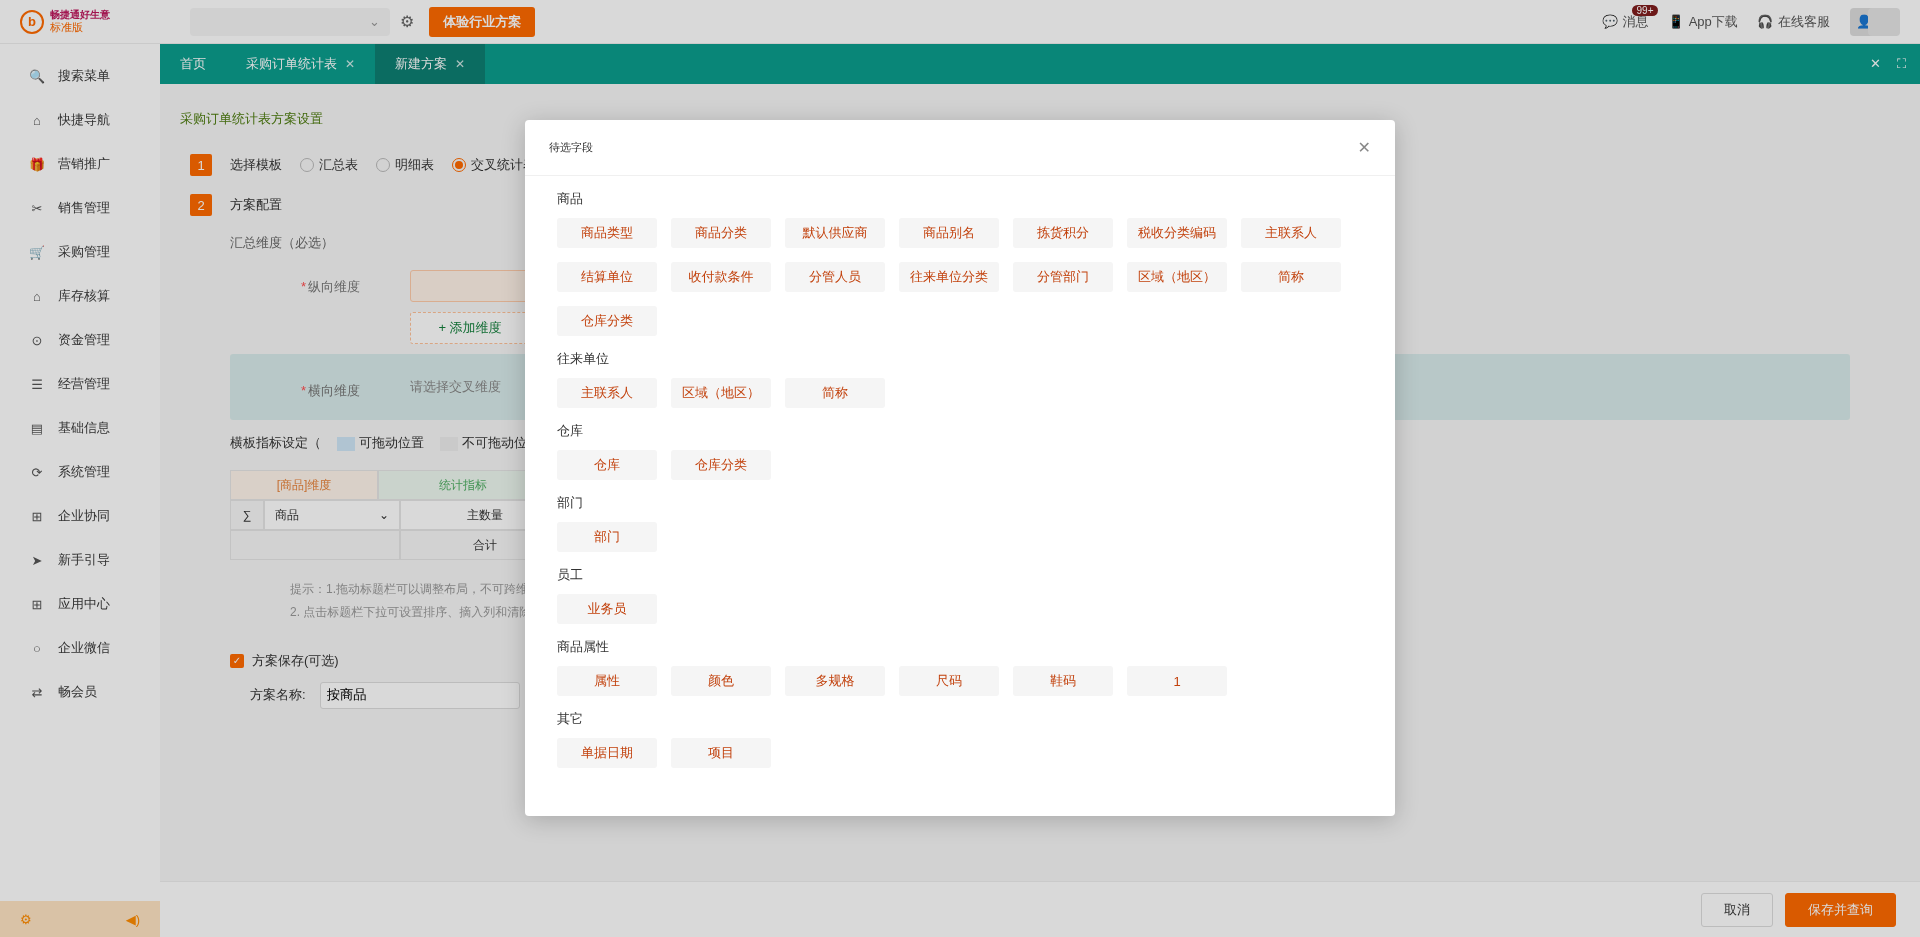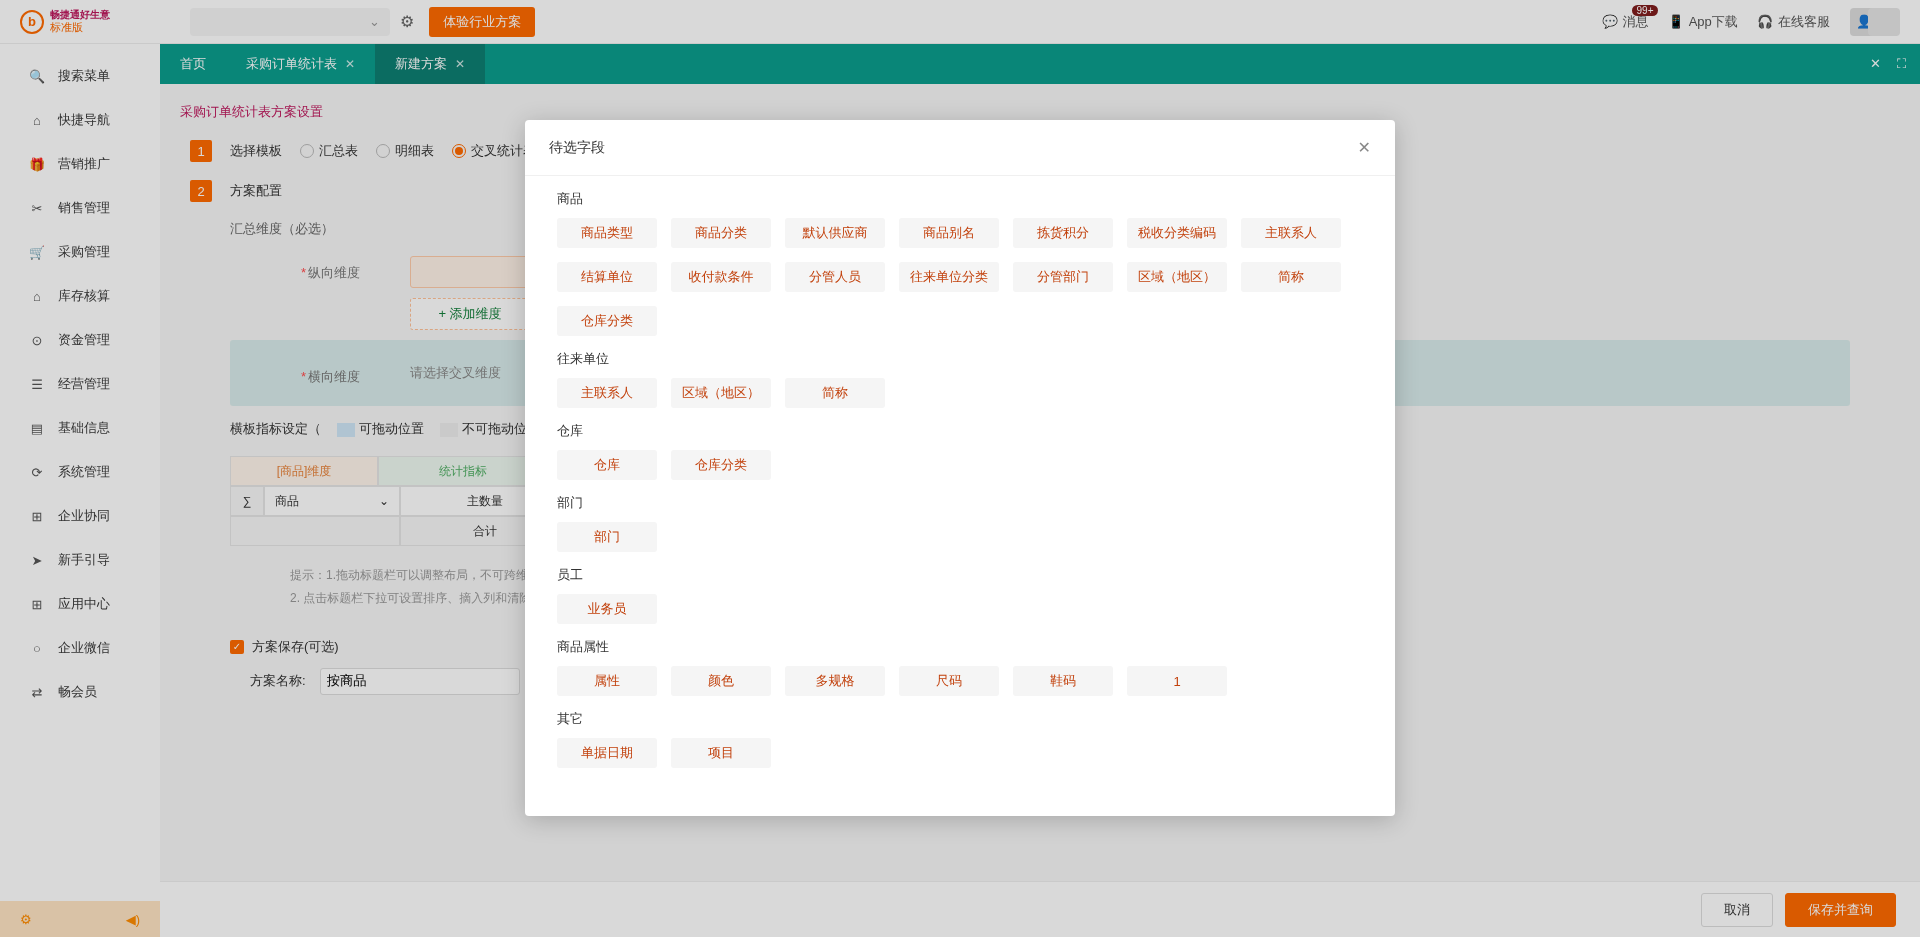--- a/index.html
+++ b/index.html
@@ -80,20 +80,21 @@
 }
 .experience-btn {
   margin-left: 15px;
   background: #ff6a00;
   color: #fff;
   height: 30px;
   padding: 0 14px;
   border-radius: 3px;
   display: flex;
   align-items: center;
+  font-weight: bold;
 }
 .topbar-right {
   margin-left: auto;
   display: flex;
   align-items: center;
   gap: 20px;
   color: #555;
 }
 .topbar-right .item {
   display: flex;
@@ -190,22 +191,22 @@
   font-size: 12px;
   opacity: .8;
 }
 .tabbar-right {
   margin-left: auto;
   display: flex;
   gap: 16px;
   padding-right: 14px;
 }
 .page-title {
-  padding: 19px 20px;
-  color: #be185d;
+  padding: 26px 20px;
+  color: #4d7c0f;
   font-size: 13px;
 }
 .content {
   padding: 0 30px;
 }
 .step-row {
   display: flex;
   align-items: center;
   gap: 18px;
   margin-bottom: 18px;
@@ -413,21 +414,21 @@
   box-shadow: 0 4px 24px rgba(0,0,0,.2);
   padding-bottom: 20px;
 }
 .modal-header {
   display: flex;
   align-items: center;
   padding: 18px 24px;
   border-bottom: 1px solid #f0f0f0;
 }
 .modal-title {
-  font-size: 14px;
+  font-size: 11px;
   color: #333;
 }
 .modal-close {
   margin-left: auto;
   color: #888;
   font-size: 16px;
 }
 .modal-body {
   padding: 14px 32px;
 }

